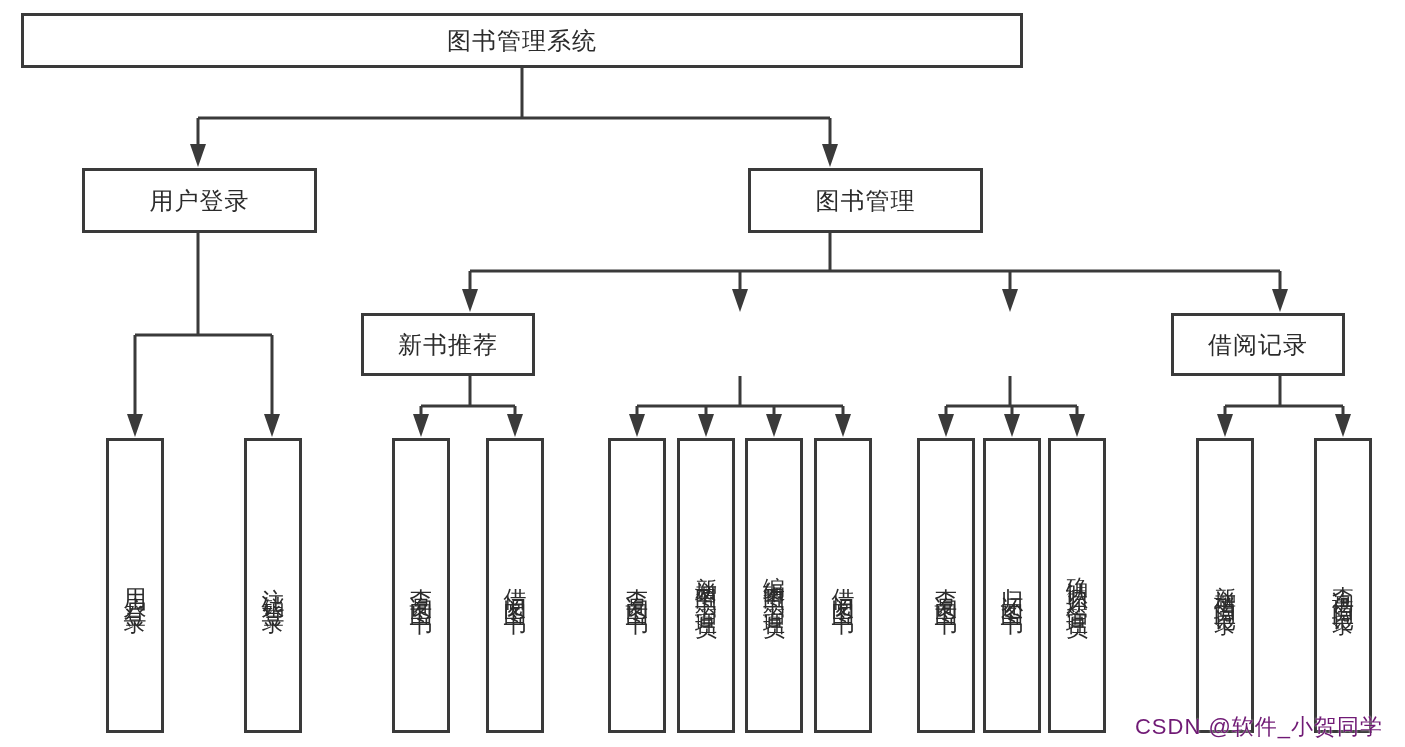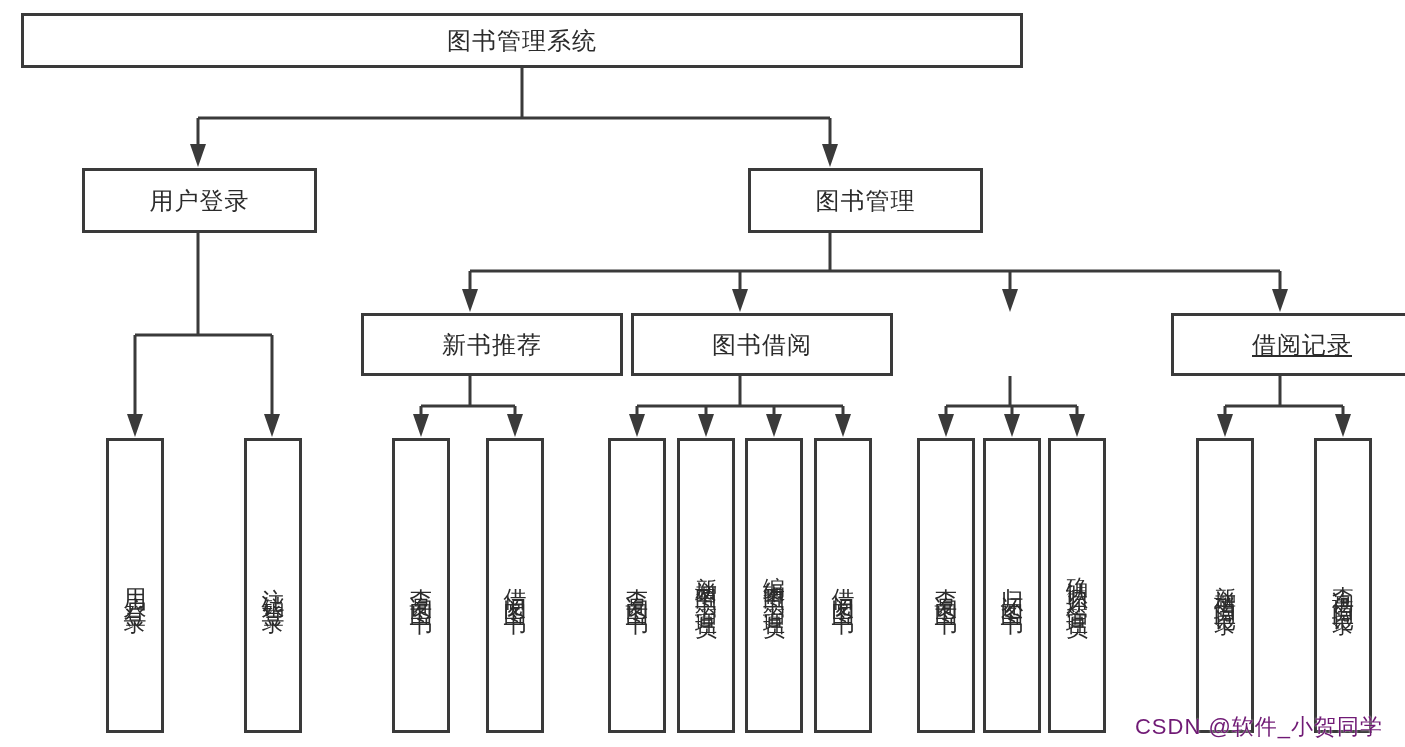--- a/index.html
+++ b/index.html
@@ -10,22 +10,22 @@
   svg.wires{position:absolute;left:0;top:0;z-index:1;}
   .node{
     position:absolute;box-sizing:border-box;background:#ffffff;
     border:3px solid #3a3a3a;display:flex;align-items:center;justify-content:center;
     z-index:2;
   }
   .h-label{font-size:24px;letter-spacing:1px;white-space:nowrap;}
   .root{left:21px;top:13px;width:1002px;height:55px;}
   .l2a{left:82px;top:168px;width:235px;height:65px;}
   .l2b{left:712px;top:168px;width:235px;height:65px;margin-left:36px;}
-  .l3{top:313px;width:262px;height:63px;text-align:center;}
-  .l3a{left:361px;} .l3b{left:631px;} .l3c{left:901px;} .l3d{left:1171px;text-decoration:underline;}
+  .l3{top:313px;width:174px;height:63px;text-align:center;}
+  .l3a{left:361px;} .l3b{left:631px;} .l3c{left:901px;} .l3d{left:1171px;}
   .leaf{top:438px;width:58px;height:295px;}
   .leaf span{
     writing-mode:vertical-rl;text-orientation:mixed;
     font-size:23px;letter-spacing:8px;line-height:1;white-space:nowrap;
   }
   .leaf.long span{letter-spacing:6px;font-size:22px;}
   .f1a{left:106px;} .f1b{left:244px;}
   .f2a{left:392px;} .f2b{left:486px;}
   .f3a{left:608px;} .f3b{left:677px;} .f3c{left:745px;} .f3d{left:814px;}
   .f4a{left:917px;} .f4b{left:983px;} .f4c{left:1048px;}
@@ -72,21 +72,20 @@
         <polygon points="1335,414 1351,414 1343,437"></polygon>
       </g>
   </svg>
 
   <div class="node root h-label">图书管理系统</div>
 
   <div class="node l2a h-label">用户登录</div>
   <div class="node l2b h-label">图书管理</div>
 
   <div class="node l3 l3a h-label">新书推荐</div>
-  <div class="node l3 l3b h-label">图书借阅</div>
   <div class="node l3 l3d h-label">借阅记录</div>
 
   <div class="node leaf f1a">
     <span>用户登录</span>
   </div>
   <div class="node leaf f1b">
     <span>注销登录</span>
   </div>
 
   <div class="node leaf f2a">

